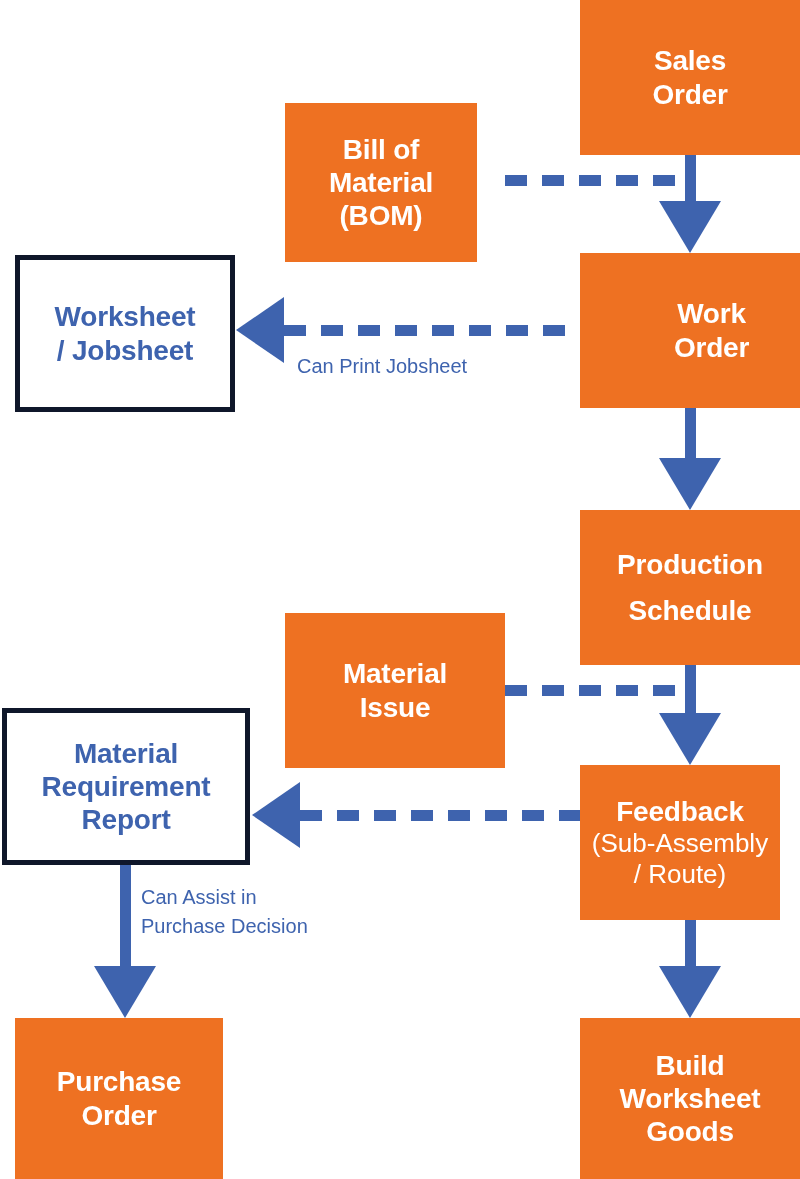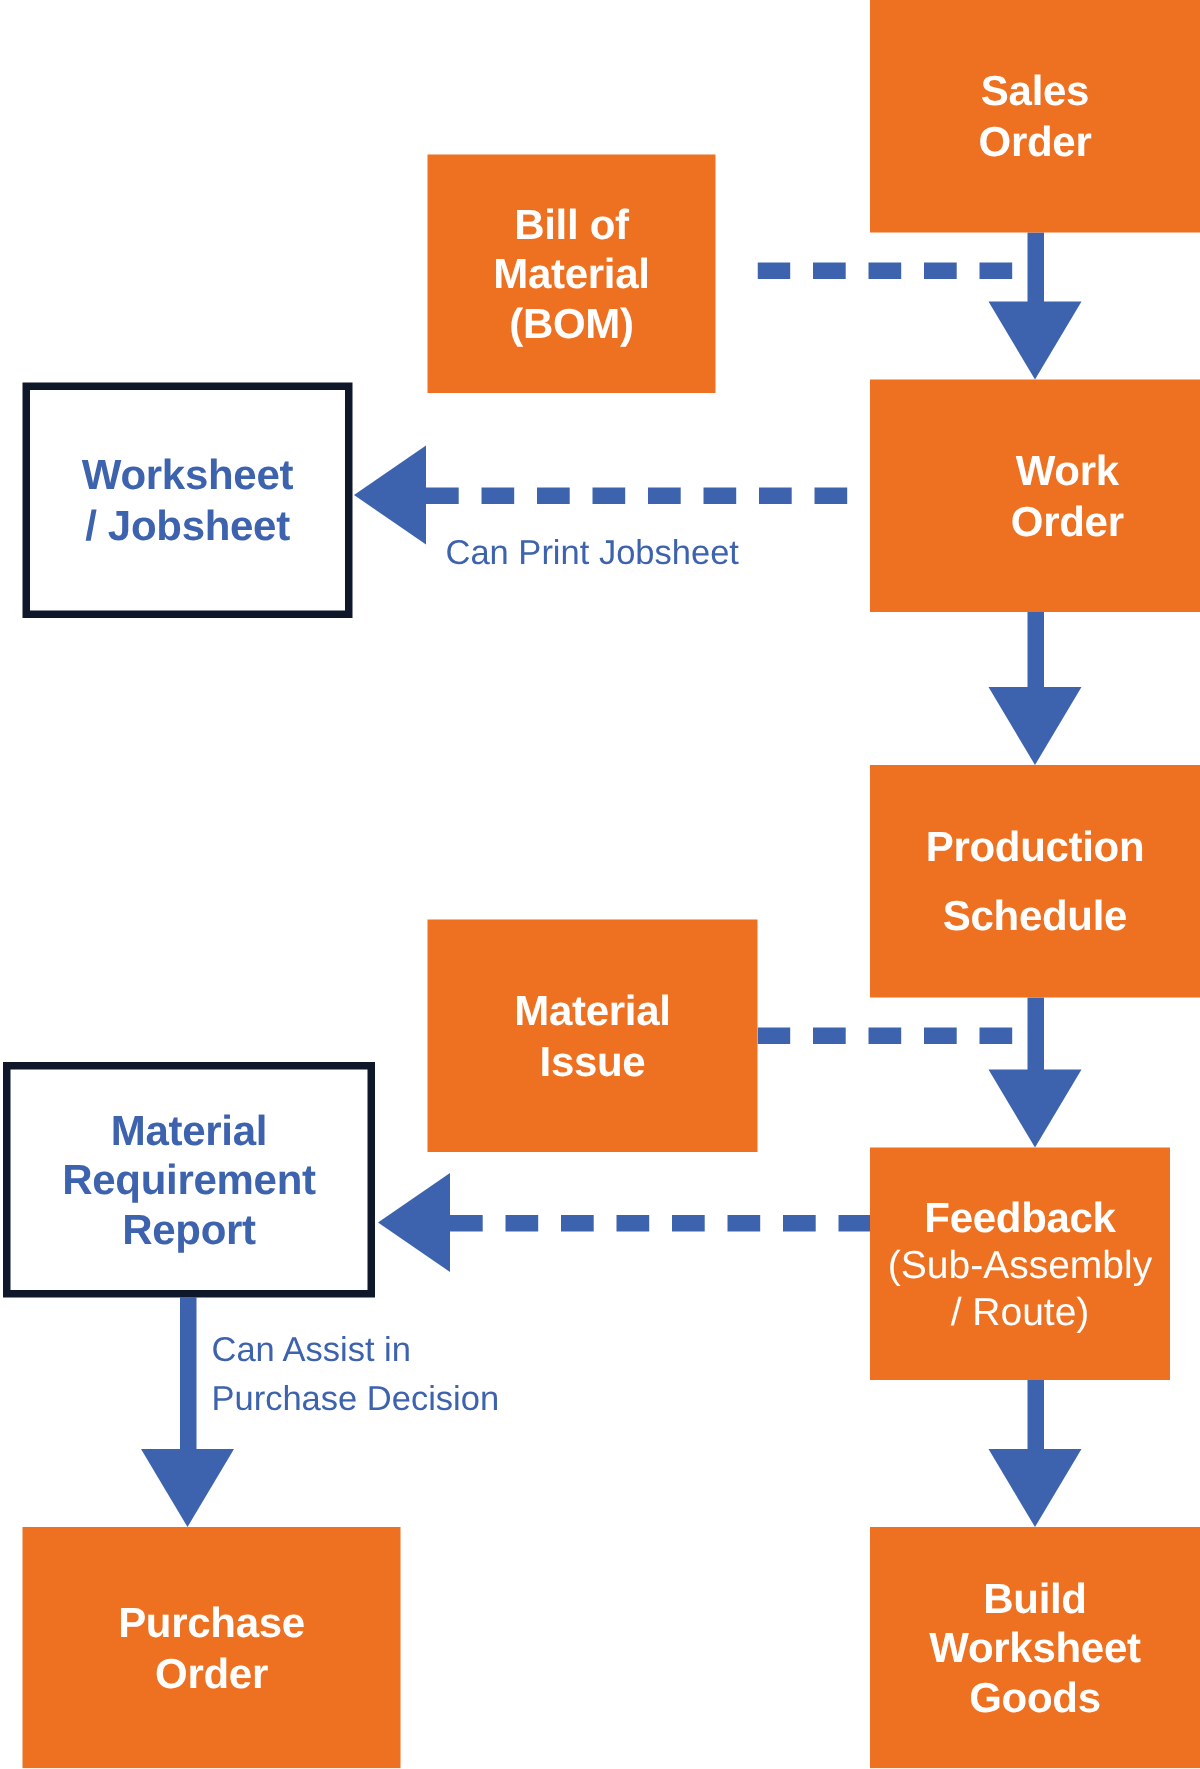--- a/index.html
+++ b/index.html
@@ -77,21 +77,21 @@
       to right,
       #3e63ae 0px, #3e63ae 22px,
       rgba(0,0,0,0) 22px, rgba(0,0,0,0) 37px
     );
     background-size: 37px 11px;
     background-repeat: repeat-x;
   }
   .edge-label {
     position: absolute;
     color: #3e63ae;
-    font-size: 23px;
+    font-size: 20px;
     font-weight: normal;
     line-height: 1.45;
     white-space: pre-line;
   }
 </style>
 </head>
 <body>
 
 <div id="flow">
 
@@ -159,21 +159,21 @@
     <span class="ln">Requirement</span>
     <span class="ln">Report</span>
   </div>
 
   <div class="node filled" style="left:580px; top:765px; width:200px; height:155px;">
     <span class="ln">Feedback</span>
     <span class="ln sub">(Sub-Assembly</span>
     <span class="ln sub">/ Route)</span>
   </div>
 
-  <div class="node filled" style="left:15px; top:1018px; width:252px; height:161px;">
+  <div class="node filled" style="left:15px; top:1018px; width:208px; height:161px;">
     <span class="ln">Purchase</span>
     <span class="ln">Order</span>
   </div>
 
   <div class="node filled" style="left:580px; top:1018px; width:220px; height:161px;">
     <span class="ln">Build</span>
     <span class="ln">Worksheet</span>
     <span class="ln">Goods</span>
   </div>
 

